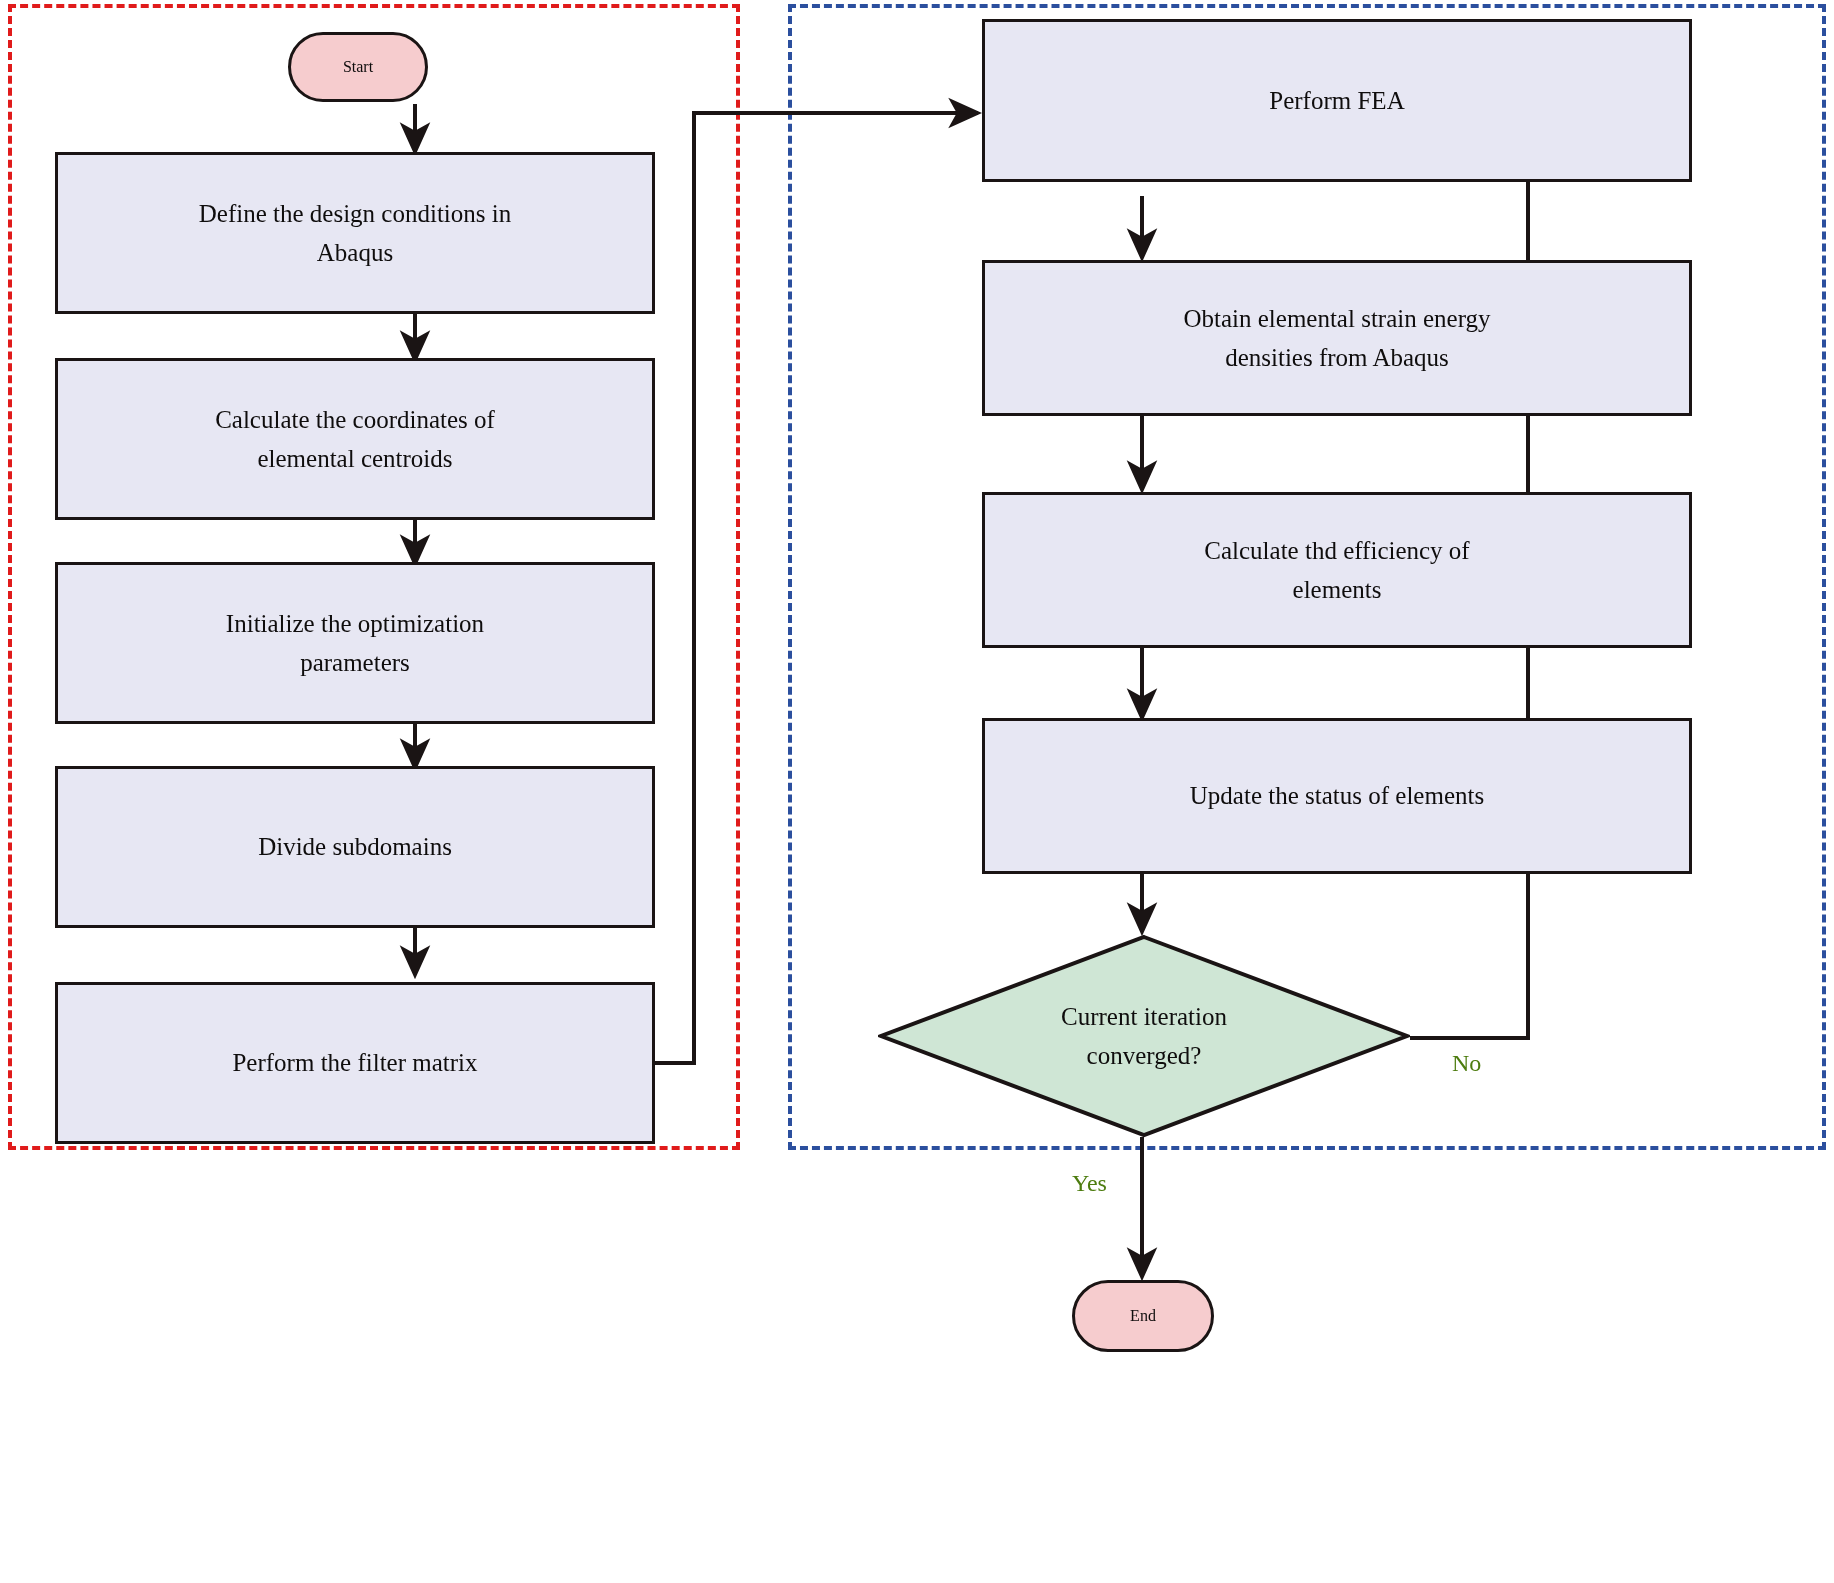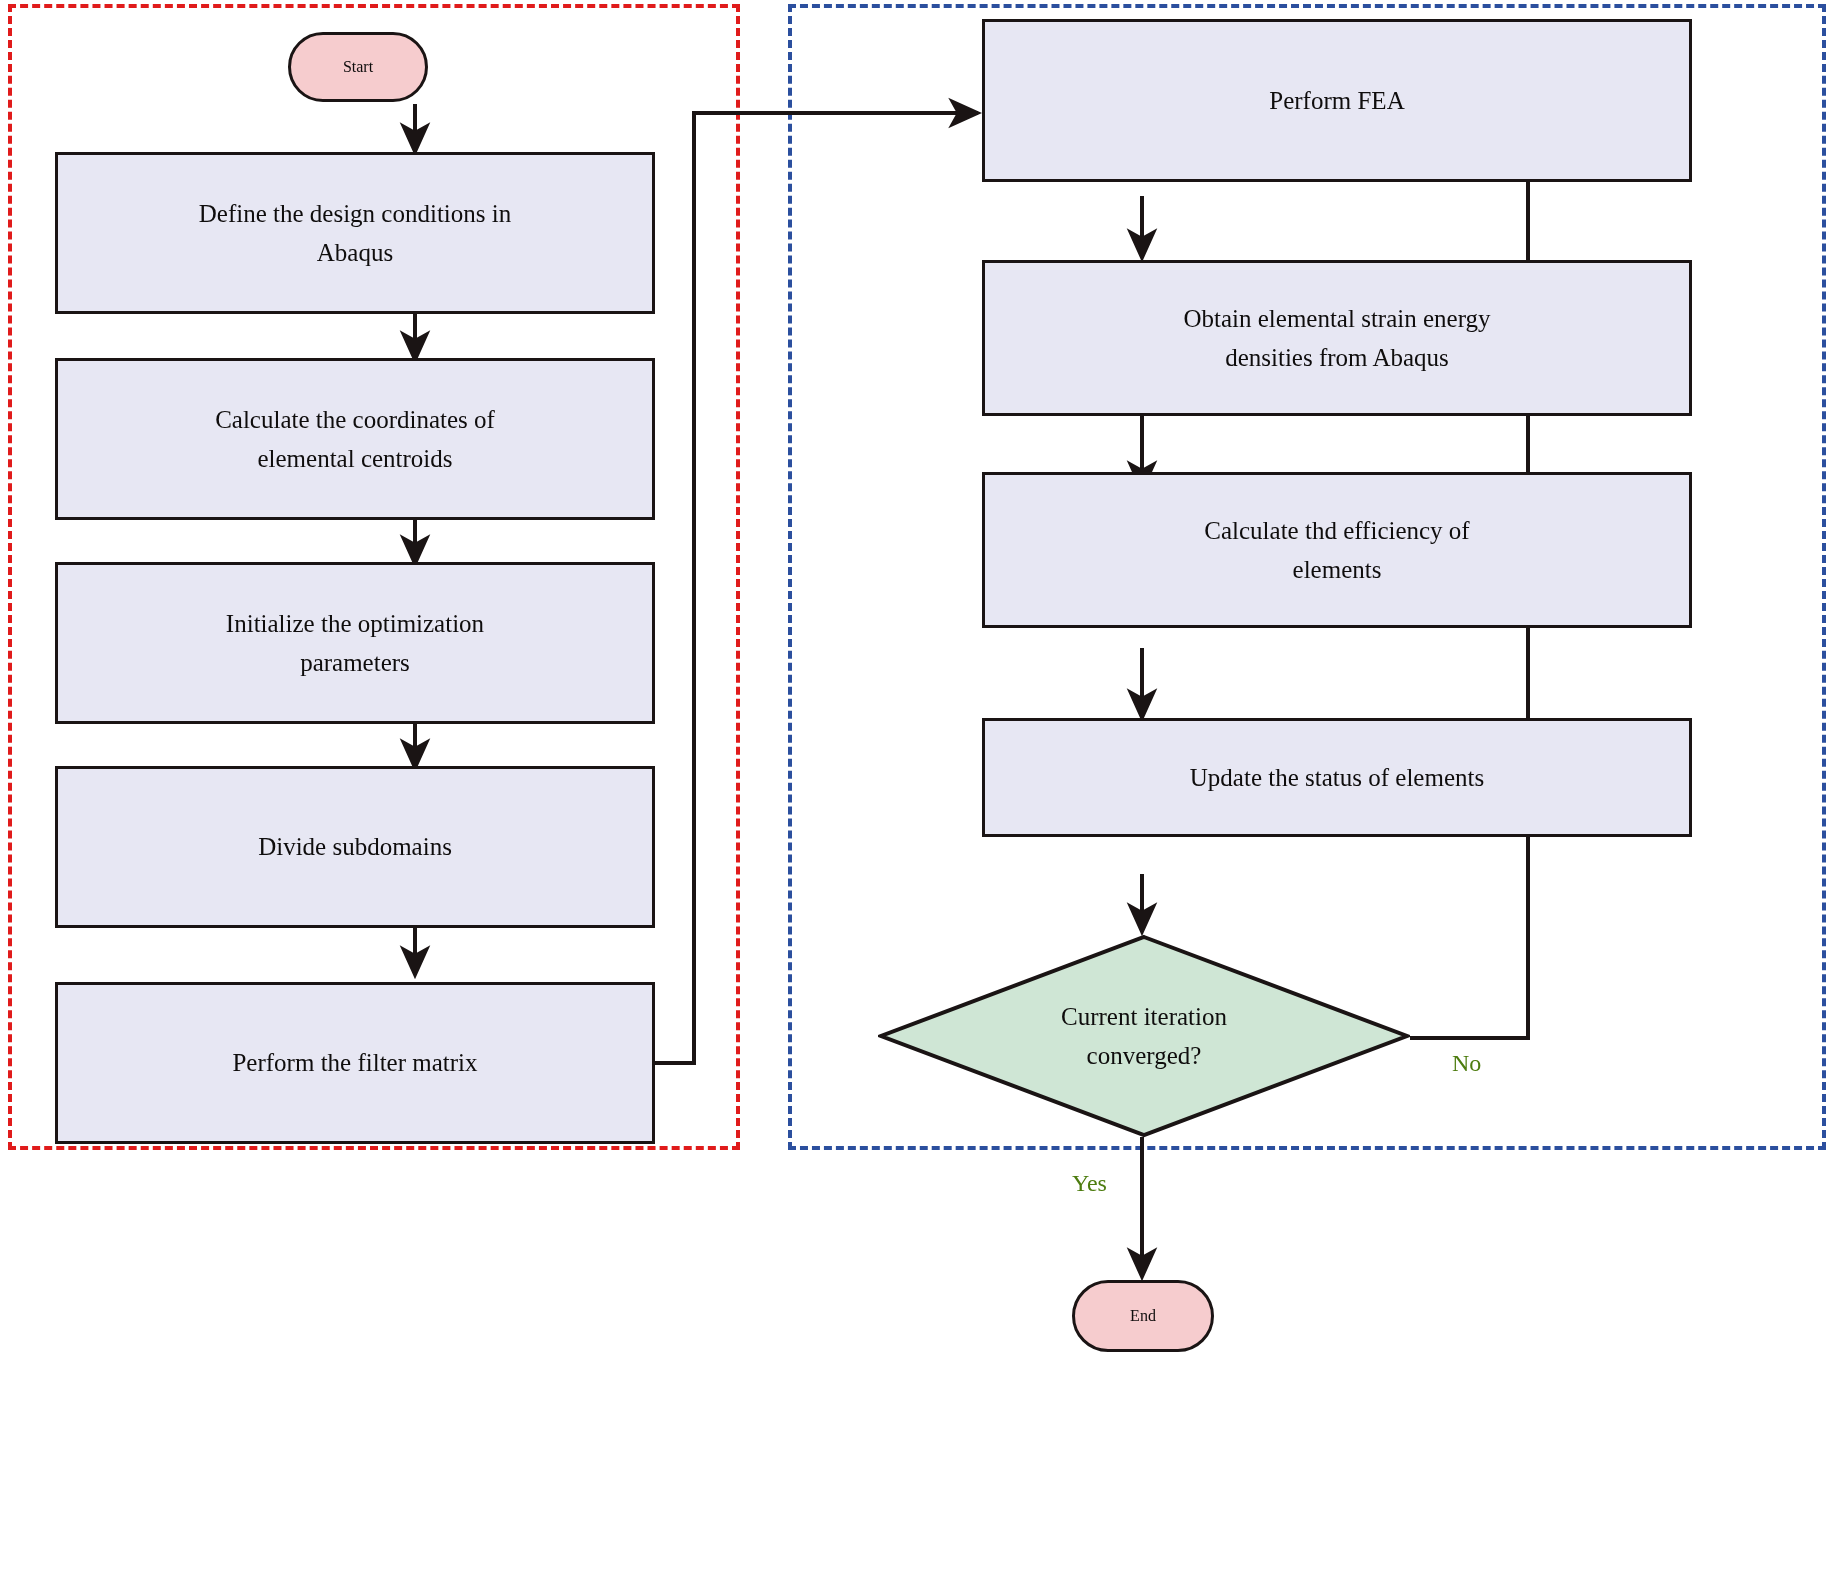--- a/index.html
+++ b/index.html
@@ -146,25 +146,25 @@
   </div>
 
   <div class="node node-process" style="left:982px; top:19px; width:710px; height:163px;">
     <span class="label">Perform FEA</span>
   </div>
 
   <div class="node node-process" style="left:982px; top:260px; width:710px; height:156px;">
     <span class="label">Obtain elemental strain energy<br>densities from Abaqus</span>
   </div>
 
-  <div class="node node-process" style="left:982px; top:472px; width:710px; height:156px;">
+  <div class="node node-process" style="left:982px; top:492px; width:710px; height:156px;">
     <span class="label">Calculate thd efficiency of<br>elements</span>
   </div>
 
-  <div class="node node-process" style="left:982px; top:718px; width:710px; height:119px;">
+  <div class="node node-process" style="left:982px; top:718px; width:710px; height:156px;">
     <span class="label">Update the status of elements</span>
   </div>
 
   <div class="node node-decision" style="left:878px; top:934px; width:532px; height:204px;">
     <svg class="diamond-svg" viewBox="0 0 532 204" preserveAspectRatio="none">
       <polygon points="266,3 529,102 266,201 3,102" fill="#cfe6d5" stroke="#1a1414" stroke-width="4" vector-effect="non-scaling-stroke"></polygon>
     </svg>
     <span class="label">Current iteration<br>converged?</span>
   </div>
 

